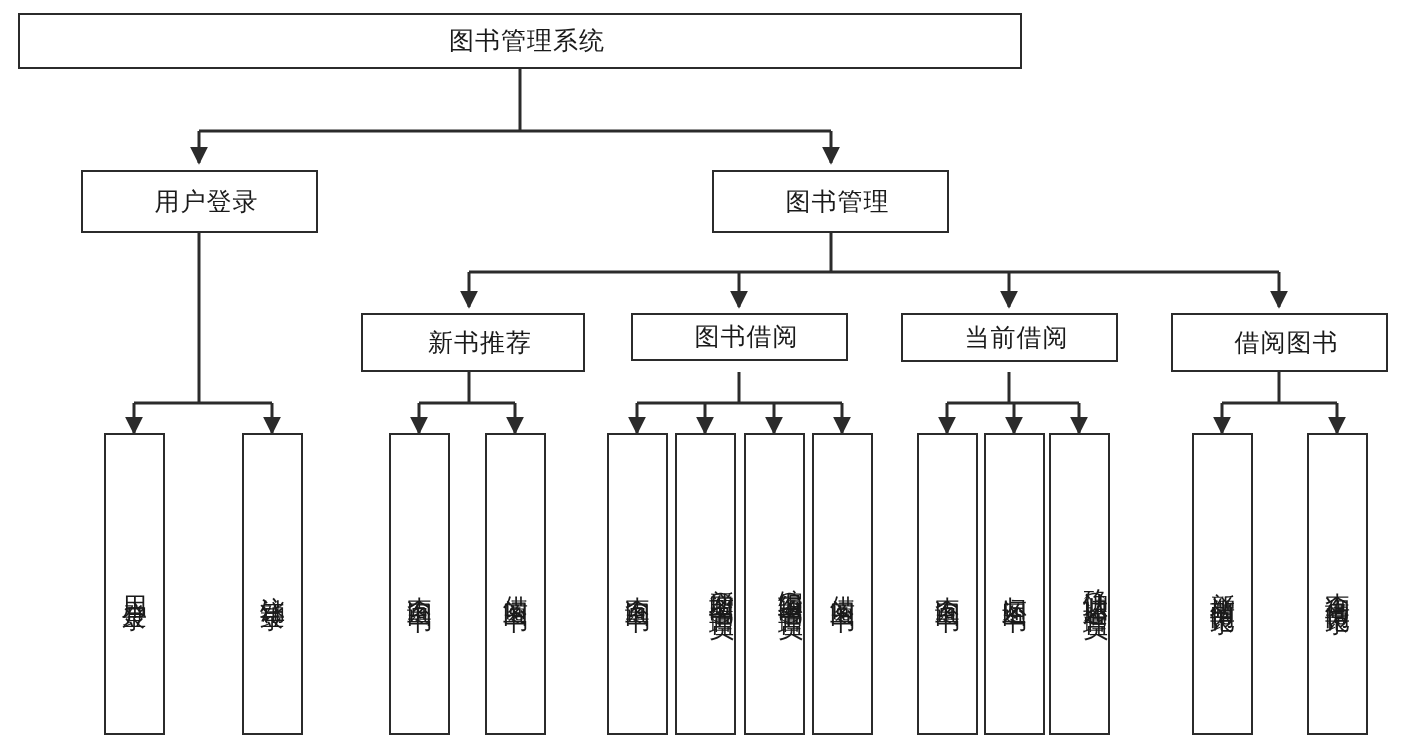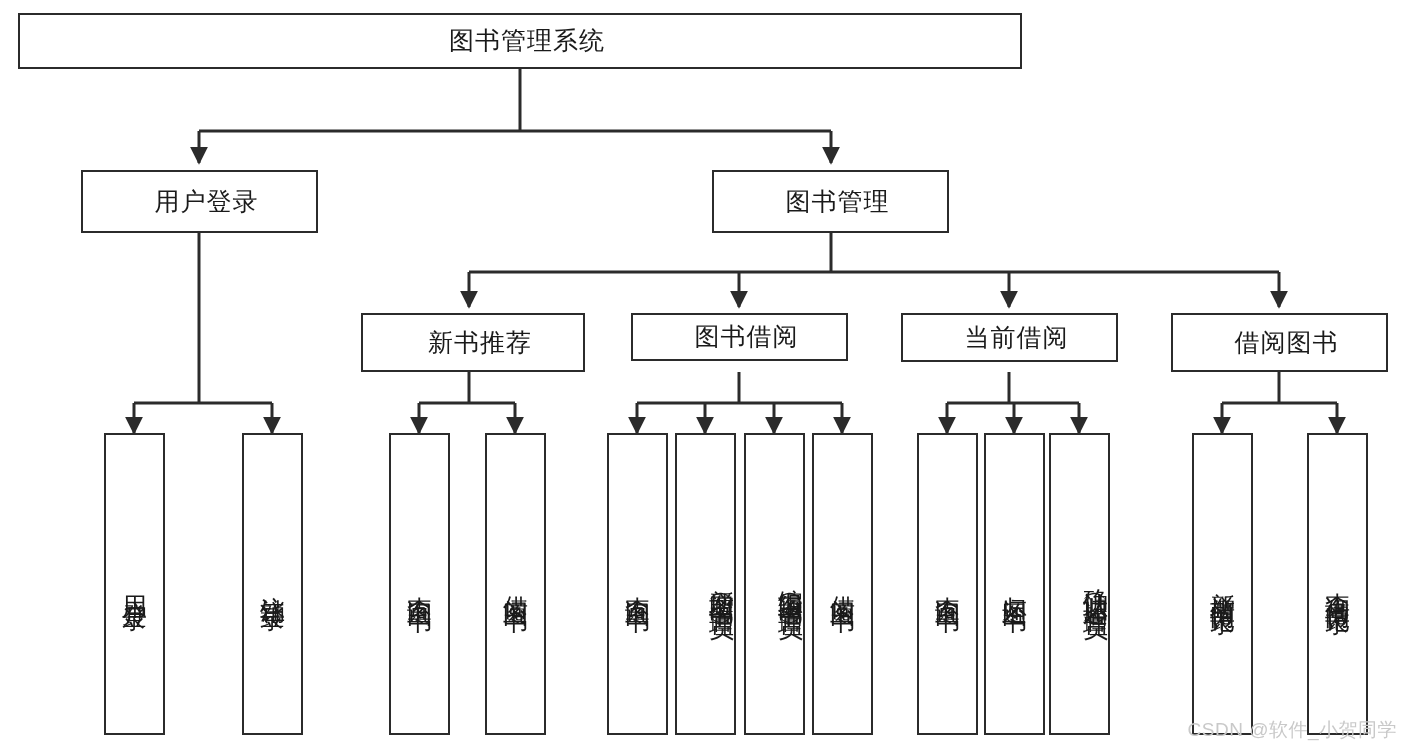--- a/index.html
+++ b/index.html
@@ -187,15 +187,14 @@
     <span class="label">确认归还（管理员）</span>
   </div>
 
   <div class="node vert mid" style="left:1192px; top:433px; width:61px; height:302px;">
     <span class="label">新增借阅记录</span>
   </div>
   <div class="node vert mid" style="left:1307px; top:433px; width:61px; height:302px;">
     <span class="label">查询借阅记录</span>
   </div>
 
-  <div id="watermark">CSDN @软件_小贺同学</div>
 
 </div>
 
 </body></html>

